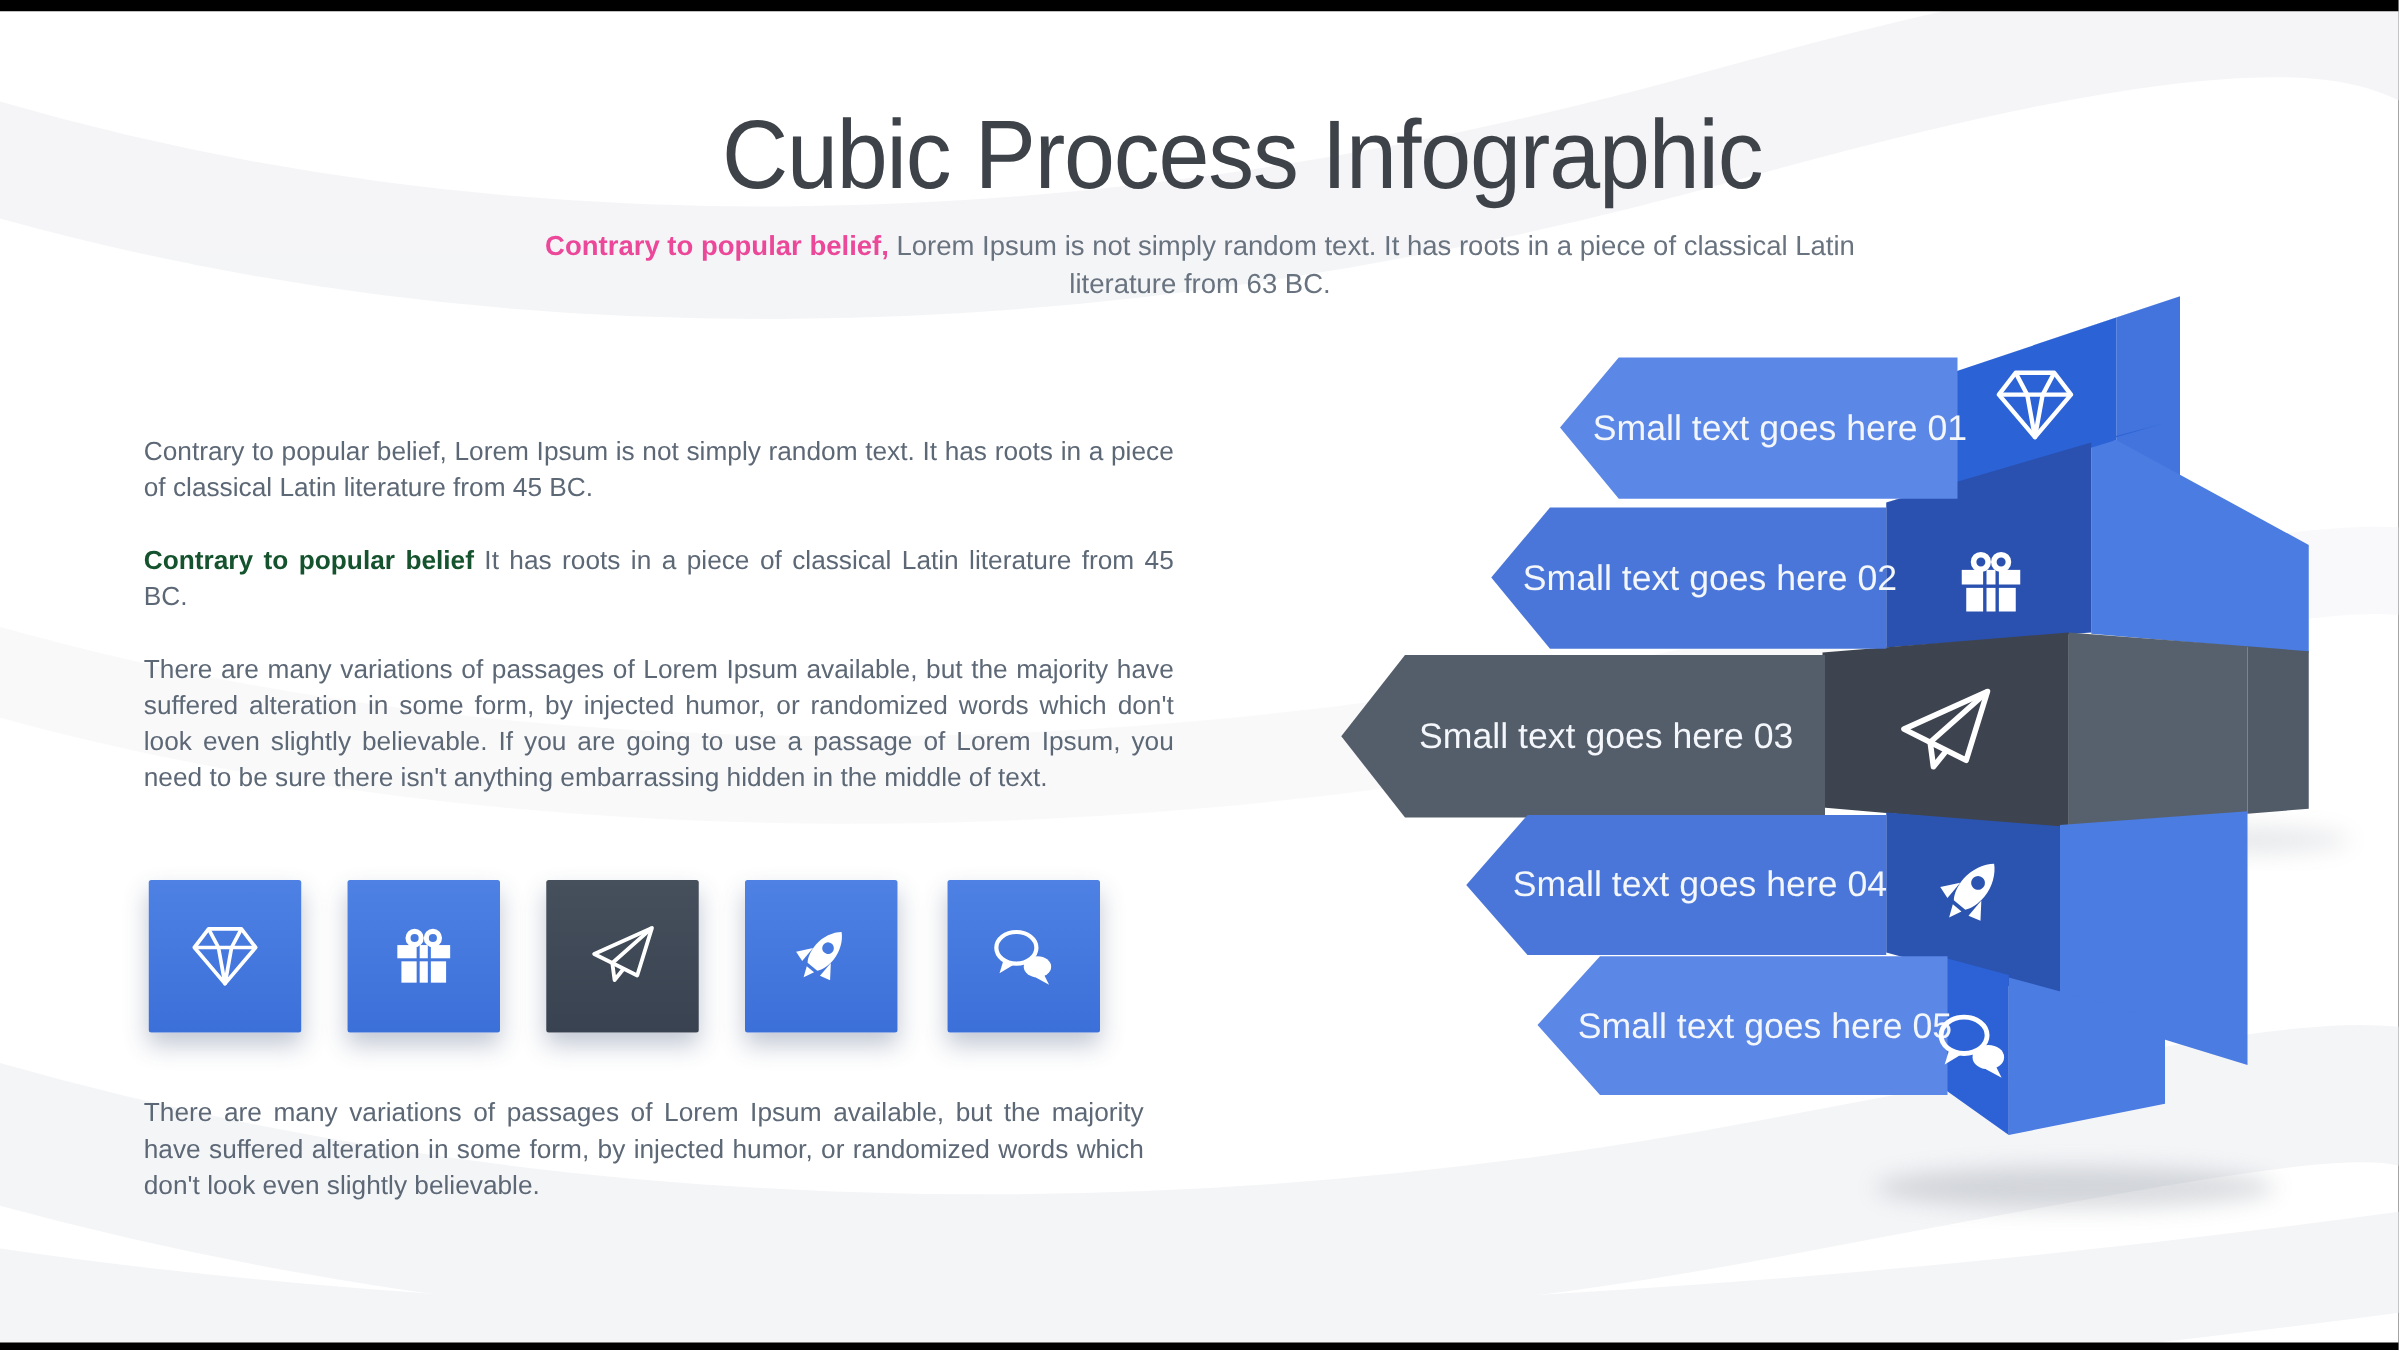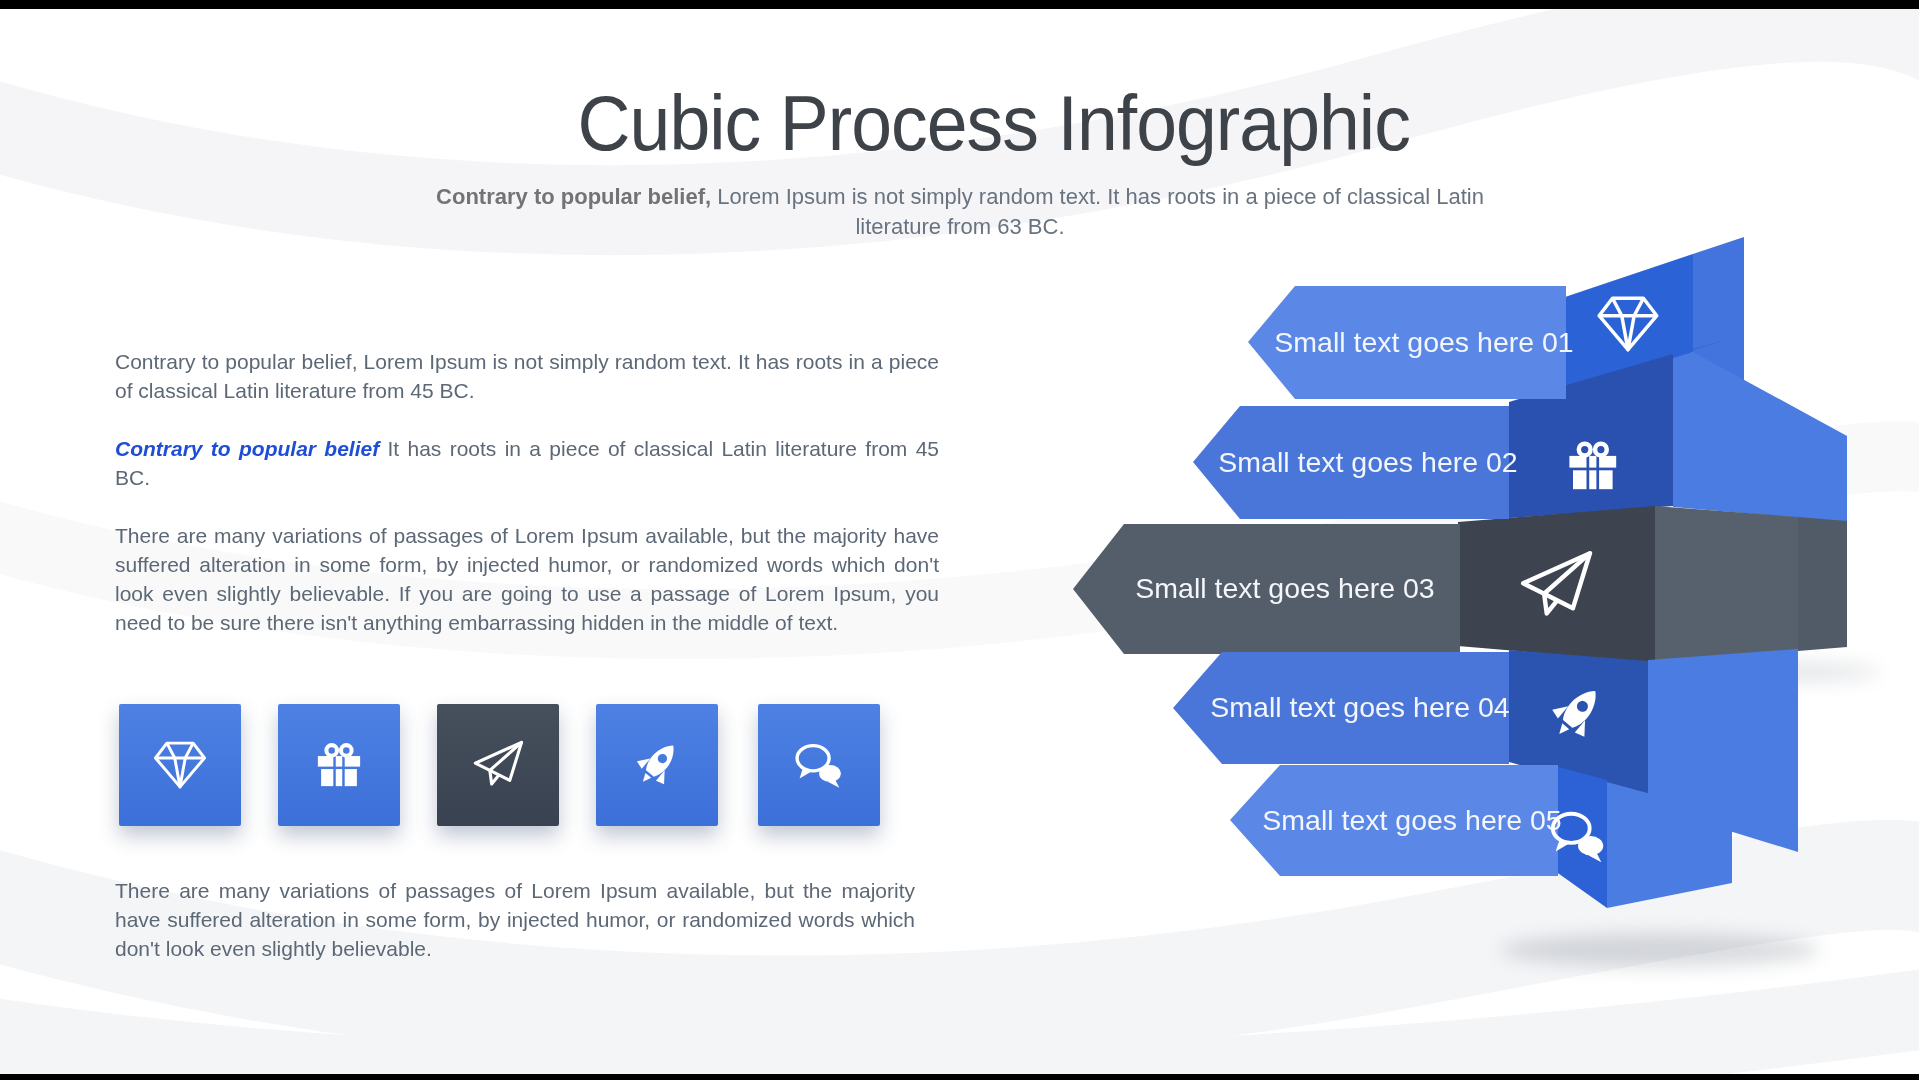--- a/index.html
+++ b/index.html
@@ -7,25 +7,25 @@
          font-family:"Liberation Sans",sans-serif;}
   .bar{position:absolute;left:0;width:100%;background:#000;}
   .bar.top{top:0;height:9px;}
   .bar.bottom{bottom:0;height:6px;}
   .bgwaves{position:absolute;left:0;top:0;}
   .title{position:absolute;left:0;top:78px;width:100%;text-align:center;
          font-size:78px;font-weight:200;color:#3e434a;letter-spacing:-1px;margin-left:34px;}
   .title span{display:inline-block;transform:scaleX(.94);}
   .subtitle{position:absolute;left:399px;top:182px;width:1122px;text-align:center;
             font-size:22px;line-height:30px;color:#68737f;}
-  .subtitle b{color:#737373;font-weight:700;}
+  .subtitle b{color:#ec4899;font-weight:700;}
   .content{position:absolute;left:115px;top:347px;width:824px;color:#5d6876;
            font-size:21px;line-height:29px;text-align:justify;}
   .content p{margin:0 0 29px 0;}
-  .lead{color:#1d4ed8;font-weight:700;font-style:italic;}
+  .lead{color:#14532d;font-weight:700;}
   .tiles{position:absolute;left:119px;top:704px;width:840px;height:122px;}
   .tile{position:absolute;top:0;width:122px;height:122px;border-radius:2px;
         display:flex;align-items:center;justify-content:center;
         background:linear-gradient(#4e81e3,#3c70d9);
         box-shadow:0 10px 20px rgba(50,70,110,.30);}
   .tile.dark{background:linear-gradient(#46505d,#394250);}
   .t1{left:0;} .t2{left:159px;} .t3{left:318px;} .t4{left:477px;} .t5{left:639px;}
   .p4{position:absolute;left:115px;top:876px;width:800px;color:#5d6876;
       font-size:21px;line-height:29px;text-align:justify;}
   .cubes{position:absolute;left:0;top:0;}

